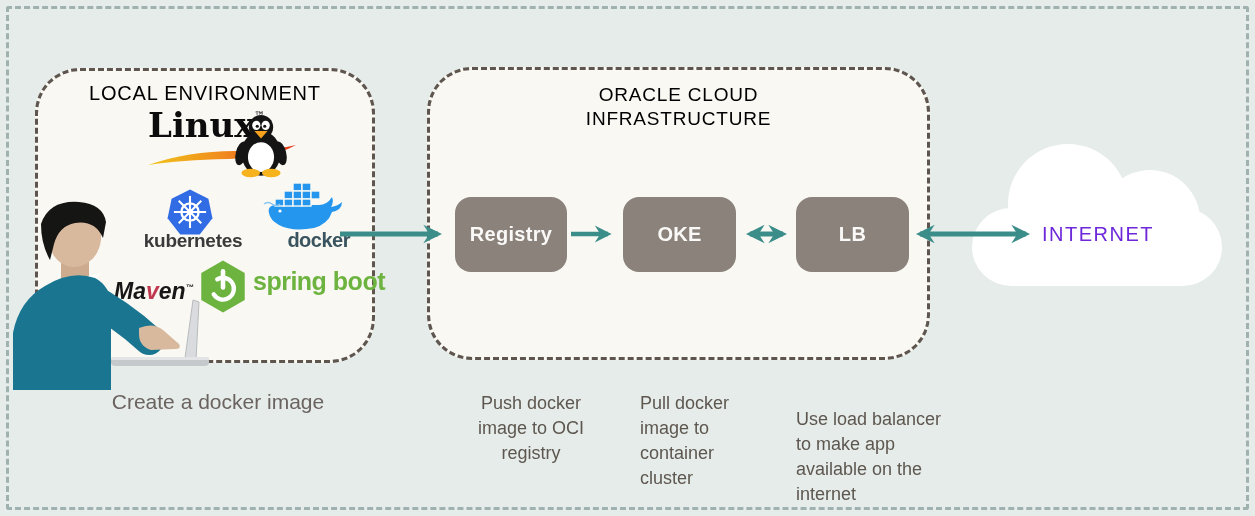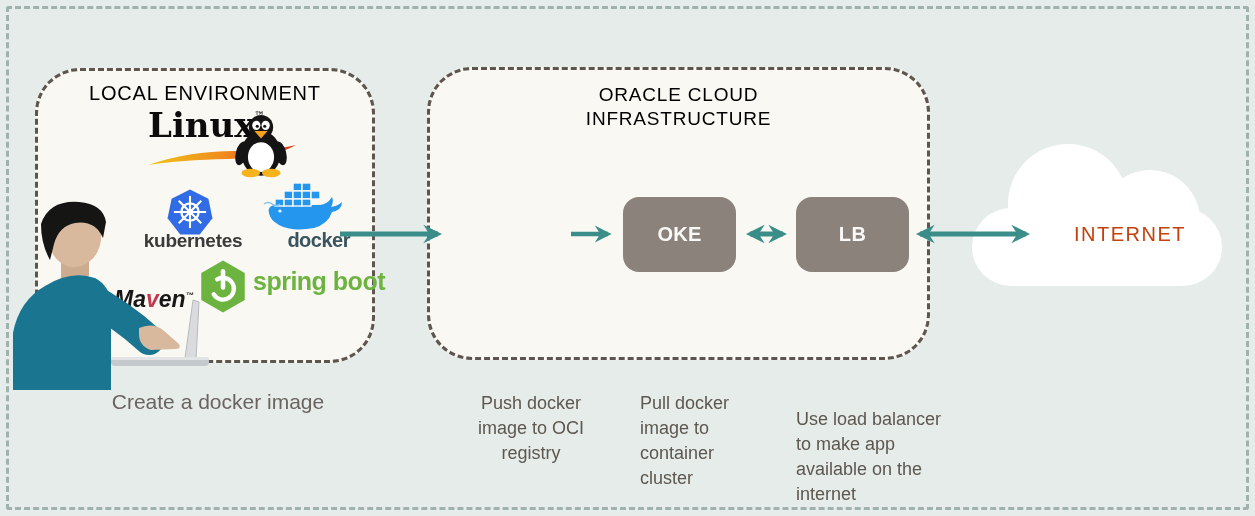--- a/index.html
+++ b/index.html
@@ -44,41 +44,41 @@
   }
   .cap-push { left:467px; width:128px;text-align:center; }
   .cap-pull { left:640px; width:118px; }
   .cap-lb   { left:796px; width:152px;margin-top:16px; }
   .cap-create {
     left:68px; top:389px; width:300px; text-align:center;
     font-size:21px; color:#6b6360;
   }
   .internet-label {
     position:absolute; left:1042px; top:223px; width:140px;
-    color:#c2410c; font-size:20px; letter-spacing:1.5px; z-index:5;margin-left:32px;
+    color:#6d28d9; font-size:20px; letter-spacing:1.5px; z-index:5;
   }
 
   
   .linux-word {
     position:absolute; left:148px; top:108px;
     font-family:"DejaVu Serif", serif; font-weight:bold;
     font-size:34px; color:#0c0c0c; line-height:1; z-index:2;
   }
   .linux-word sup { font-size:10px; vertical-align:18px; }
   .abs { position:absolute; z-index:2; }
   .kube-text {
     position:absolute; left:123px; top:230px; width:140px; text-align:center;
     font-weight:bold; font-size:19px; color:#3a3a3a; letter-spacing:-0.3px; z-index:2;
   }
   .docker-text {
     position:absolute; left:258px; top:229px; width:92px; text-align:right;
     font-weight:bold; font-size:20px; color:#39545e; letter-spacing:-0.5px; z-index:2;
   }
   .maven-text {
-    position:absolute; left:114px; top:286px;
+    position:absolute; left:114px; top:278px;
     font-style:italic; font-weight:900; font-size:23px; color:#171717; z-index:2;
   }
   .maven-text .mv { color:#c0394f; }
   .maven-text sup { font-size:8px; }
   .spring-text {
     position:absolute; left:253px; top:267px;
     font-weight:bold; font-size:25px; color:#6db33f; letter-spacing:-0.5px; z-index:2;
   }
   svg { display:block; }
   .z1 { z-index:1; } .z3 { z-index:3; } .z5 { z-index:5; }
@@ -179,20 +179,21 @@
     <path d="M126,130 Q140,124 150,132 L166,146 Q169,151 162,151 L138,152 Q126,148 126,136 Z" fill="#d8b99e"></path>
 
     <rect x="98" y="159" width="98" height="9" rx="4" fill="#c6c9cc"></rect>
     <rect x="98" y="159" width="98" height="3" rx="1.5" fill="#e2e4e6"></rect>
   </svg>
 
   <div class="panel panel-oci"></div>
   <div class="panel-title oci-title-1">ORACLE CLOUD</div>
   <div class="panel-title oci-title-2">INFRASTRUCTURE</div>
 
+  <div class="node node-registry">Registry</div>
   <div class="node node-oke">OKE</div>
   <div class="node node-lb">LB</div>
 
   <svg class="abs z1" style="left:968px; top:138px;" width="258" height="152" viewBox="0 0 258 152">
     <circle cx="100" cy="66" r="60" fill="#ffffff"></circle>
     <circle cx="182" cy="82" r="50" fill="#ffffff"></circle>
     <rect x="4" y="70" width="250" height="78" rx="39" fill="#ffffff"></rect>
   </svg>
   <div class="internet-label">INTERNET</div>
 

